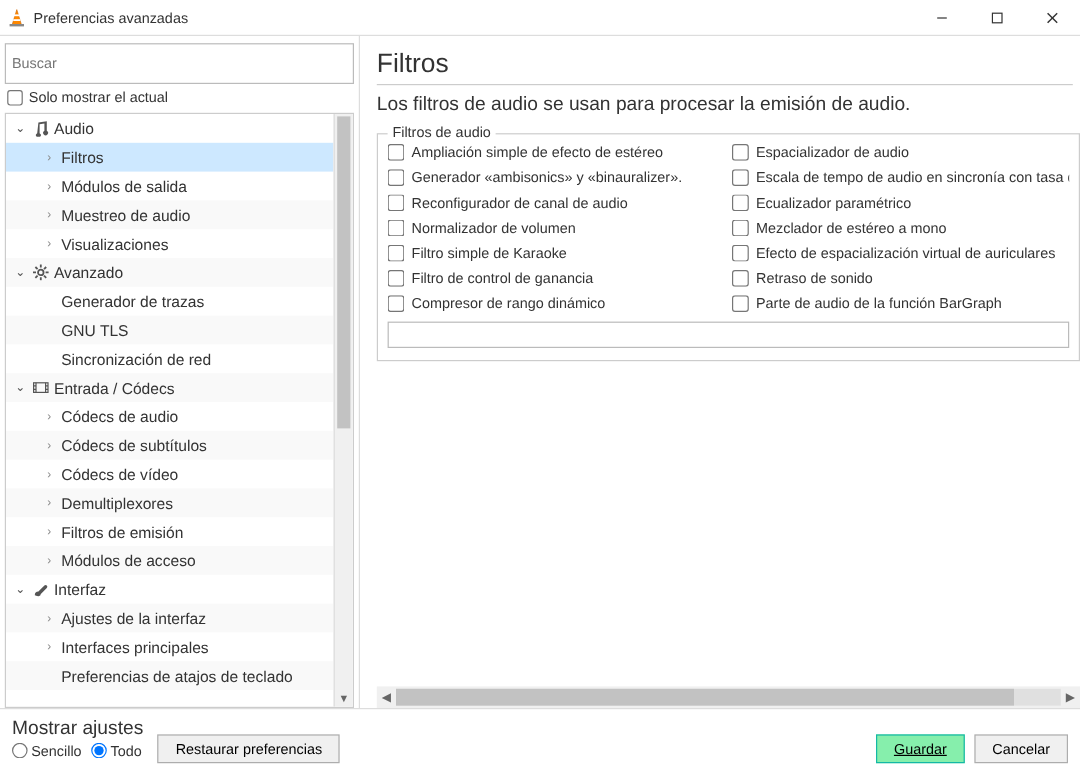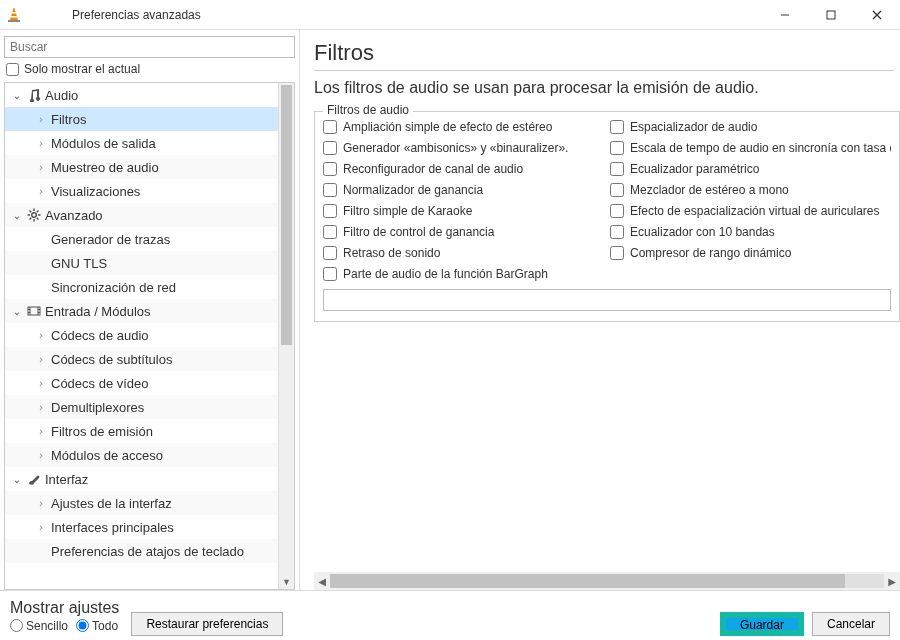--- a/index.html
+++ b/index.html
@@ -13,21 +13,20 @@
   overflow: hidden;
   display: flex;
   flex-direction: column;
 }
 .titlebar {
   height: 30px;
   display: flex;
   align-items: center;
   padding-left: 6px;
   border-bottom: 1px solid #ddd;
-  gap: 44px;
 }
 .titlebar .icon {
   width: 16px; height: 16px;
   margin-right: 6px;
 }
 .titlebar .title { flex: 1; font-size: 12px; }
 .winbtns { display: flex; }
 .winbtn {
   width: 46px; height: 30px;
   display: flex; align-items: center; justify-content: center;
@@ -41,21 +40,21 @@
 }
 .sidebar {
   width: 300px;
   display: flex;
   flex-direction: column;
   border-right: 1px solid #ddd;
   padding: 6px 4px 0 4px;
 }
 .search {
   width: 100%;
-  height: 22px;
+  height: 34px;
   border: 1px solid #bbb;
   padding: 2px 5px;
   font-size: 12px;
   color: #888;
 }
 .show-current {
   display: flex; align-items: center;
   padding: 4px 2px 6px 2px;
   font-size: 12px;
 }
@@ -195,21 +194,21 @@
 }
 .footer .spacer { flex: 1; }
 button.win {
   height: 24px;
   padding: 0 14px;
   background: #f0f0f0;
   border: 1px solid #adadad;
   font-size: 12px;
   cursor: pointer;
 }
-button.primary { border: 6px solid #14b8a6; background: #0ea5e9; }
+button.primary { border: 1px solid #14b8a6; background: #86efac; text-decoration: underline; }
 .footer .right-btns { display: flex; gap: 8px; align-self: flex-end; margin-bottom: 4px;}
 svg.cone { width: 16px; height: 16px; }
 svg.cat { width: 14px; height: 14px; }
 </style>
 </head>
 <body>
 
 <div class="titlebar">
   <span class="icon">
     <svg class="cone" viewBox="0 0 16 16">
@@ -309,21 +308,21 @@
               <svg class="cat" viewBox="0 0 14 14">
                 <rect x="1" y="3" width="12" height="8" fill="none" stroke="#555" stroke-width="1"></rect>
                 <line x1="3" y1="3" x2="3" y2="11" stroke="#555"></line>
                 <line x1="11" y1="3" x2="11" y2="11" stroke="#555"></line>
                 <line x1="1" y1="5.5" x2="3" y2="5.5" stroke="#555"></line>
                 <line x1="1" y1="8.5" x2="3" y2="8.5" stroke="#555"></line>
                 <line x1="11" y1="5.5" x2="13" y2="5.5" stroke="#555"></line>
                 <line x1="11" y1="8.5" x2="13" y2="8.5" stroke="#555"></line>
               </svg>
             </span>
-            <span class="label">Entrada / Módulos</span>
+            <span class="label">Entrada / Códecs</span>
           </div>
           <div class="tree-item child">
             <span class="chev">›</span>
             <span class="label">Códecs de audio</span>
           </div>
           <div class="tree-item child">
             <span class="chev">›</span>
             <span class="label">Códecs de subtítulos</span>
           </div>
           <div class="tree-item child">
@@ -397,41 +396,37 @@
           <label class="chk">
             <input type="checkbox" style="">
             <span>Reconfigurador de canal de audio</span>
           </label>
           <label class="chk">
             <input type="checkbox" style="">
             <span>Ecualizador paramétrico</span>
           </label>
           <label class="chk">
             <input type="checkbox" style="">
-            <span>Normalizador de ganancia</span>
+            <span>Normalizador de volumen</span>
           </label>
           <label class="chk">
             <input type="checkbox" style="">
             <span>Mezclador de estéreo a mono</span>
           </label>
           <label class="chk">
             <input type="checkbox" style="">
             <span>Filtro simple de Karaoke</span>
           </label>
           <label class="chk">
             <input type="checkbox" style="">
             <span>Efecto de espacialización virtual de auriculares</span>
           </label>
           <label class="chk">
             <input type="checkbox" style="">
             <span>Filtro de control de ganancia</span>
-          </label>
-          <label class="chk">
-            <input type="checkbox" style="">
-            <span>Ecualizador con 10 bandas</span>
           </label>
           <label class="chk">
             <input type="checkbox" style="">
             <span>Retraso de sonido</span>
           </label>
           <label class="chk">
             <input type="checkbox" style="">
             <span>Compresor de rango dinámico</span>
           </label>
           <label class="chk">

